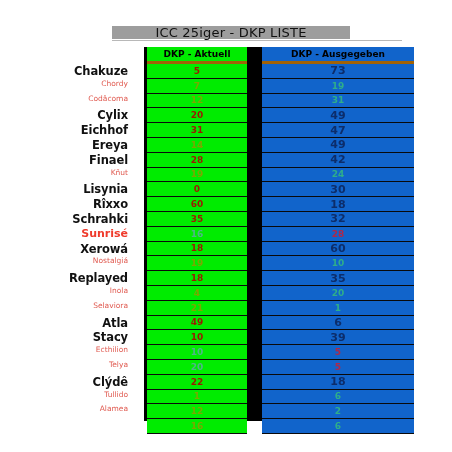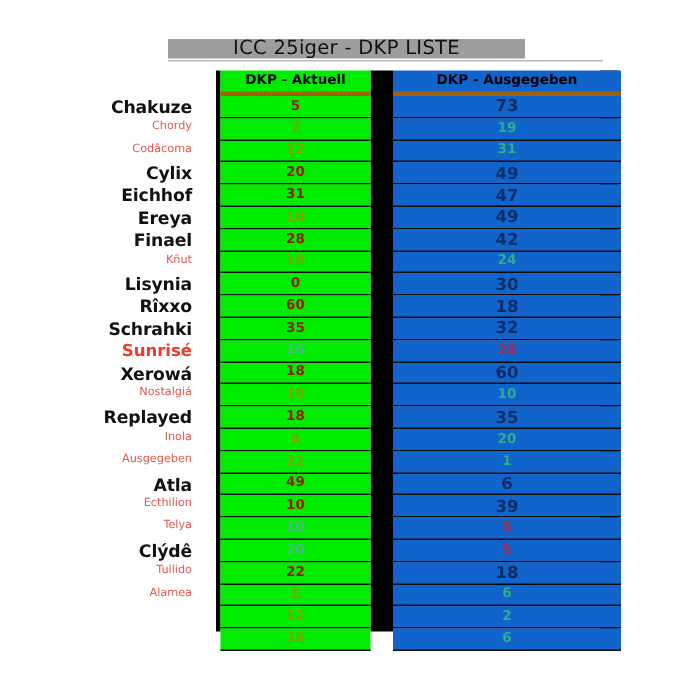--- a/index.html
+++ b/index.html
@@ -127,24 +127,27 @@
       <div class="name-row">
         <span class="n-minor">Nostalgiá</span>
       </div>
       <div class="name-row">
         <span class="n-major">Replayed</span>
       </div>
       <div class="name-row">
         <span class="n-minor">Inola</span>
       </div>
       <div class="name-row">
-        <span class="n-minor">Ausgegeben</span>
+        <span class="n-minor">Selaviora</span>
       </div>
       <div class="name-row">
         <span class="n-major">Atla</span>
+      </div>
+      <div class="name-row">
+        <span class="n-major">Stacy</span>
       </div>
       <div class="name-row">
         <span class="n-minor">Ecthilion</span>
       </div>
       <div class="name-row">
         <span class="n-minor">Telya</span>
       </div>
       <div class="name-row">
         <span class="n-major">Clýdê</span>
       </div>

